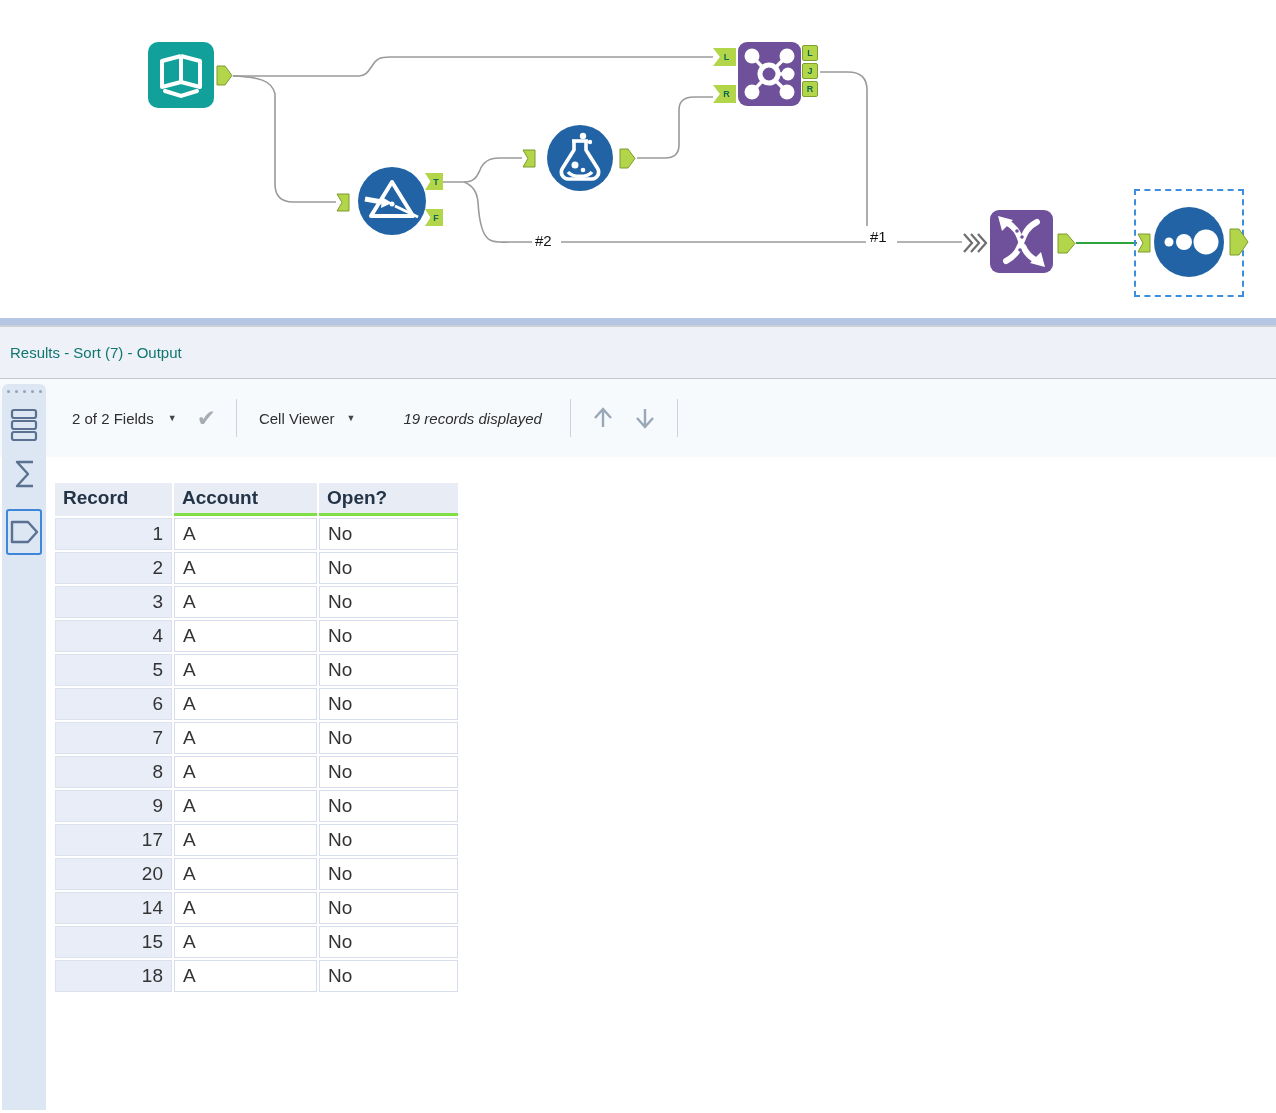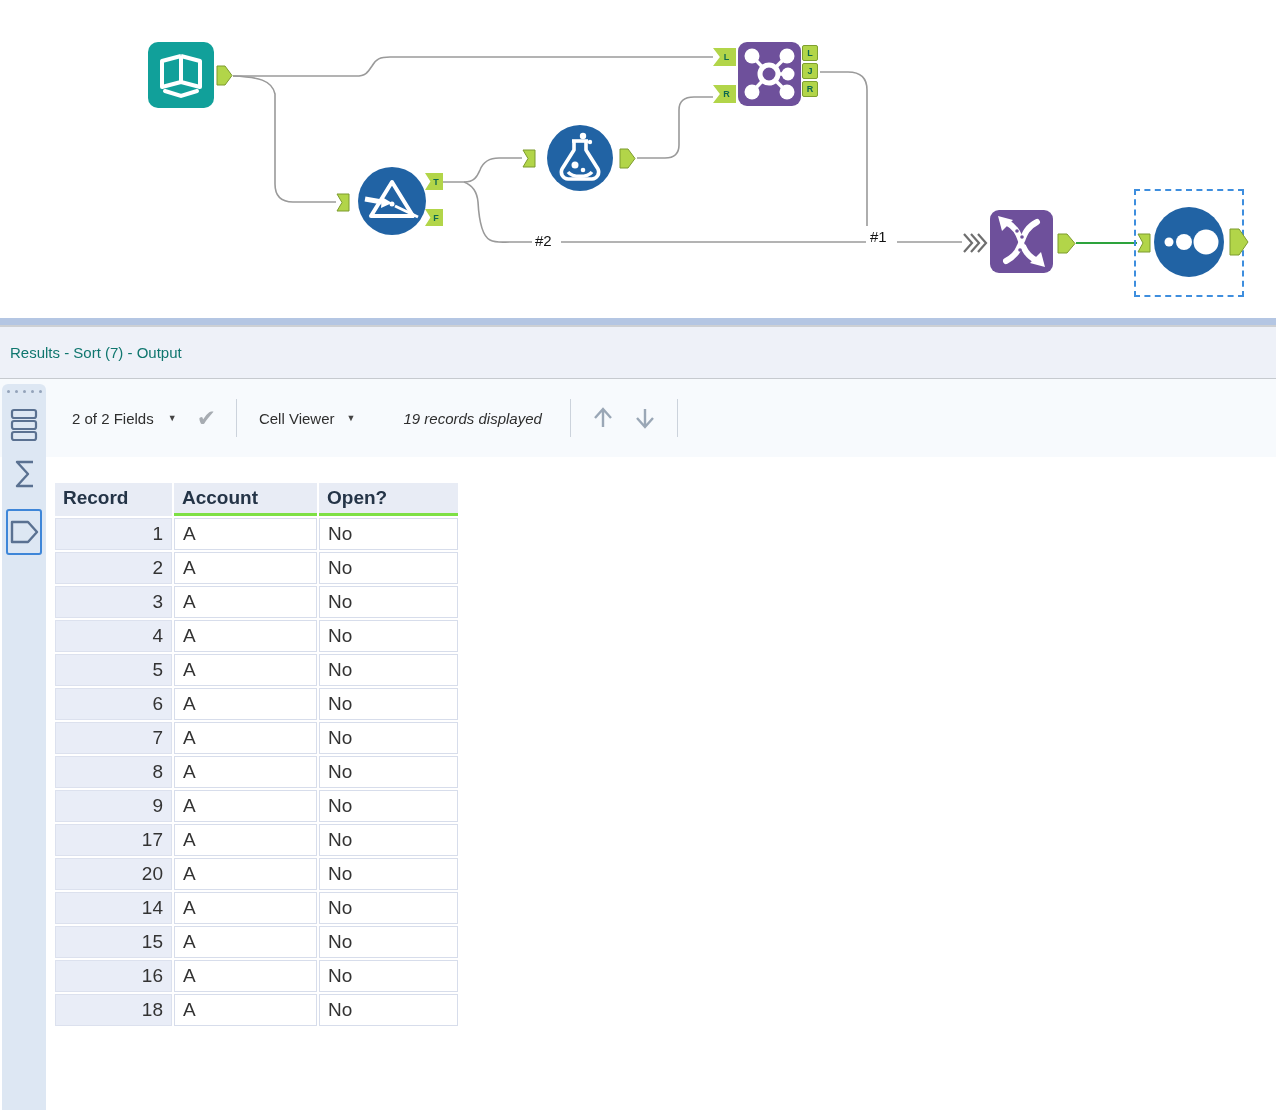--- a/index.html
+++ b/index.html
@@ -337,25 +337,20 @@
           <td class="rec">14</td>
           <td class="val acc">A</td>
           <td class="val opn">No</td>
         </tr>
               <tr>
           <td class="rec">15</td>
           <td class="val acc">A</td>
           <td class="val opn">No</td>
         </tr>
               <tr>
-          <td class="rec">16</td>
-          <td class="val acc">A</td>
-          <td class="val opn">No</td>
-        </tr>
-              <tr>
           <td class="rec">18</td>
           <td class="val acc">A</td>
           <td class="val opn">No</td>
         </tr>
             </tbody>
         </table>
       </div>
 
     </div>
   </div>

